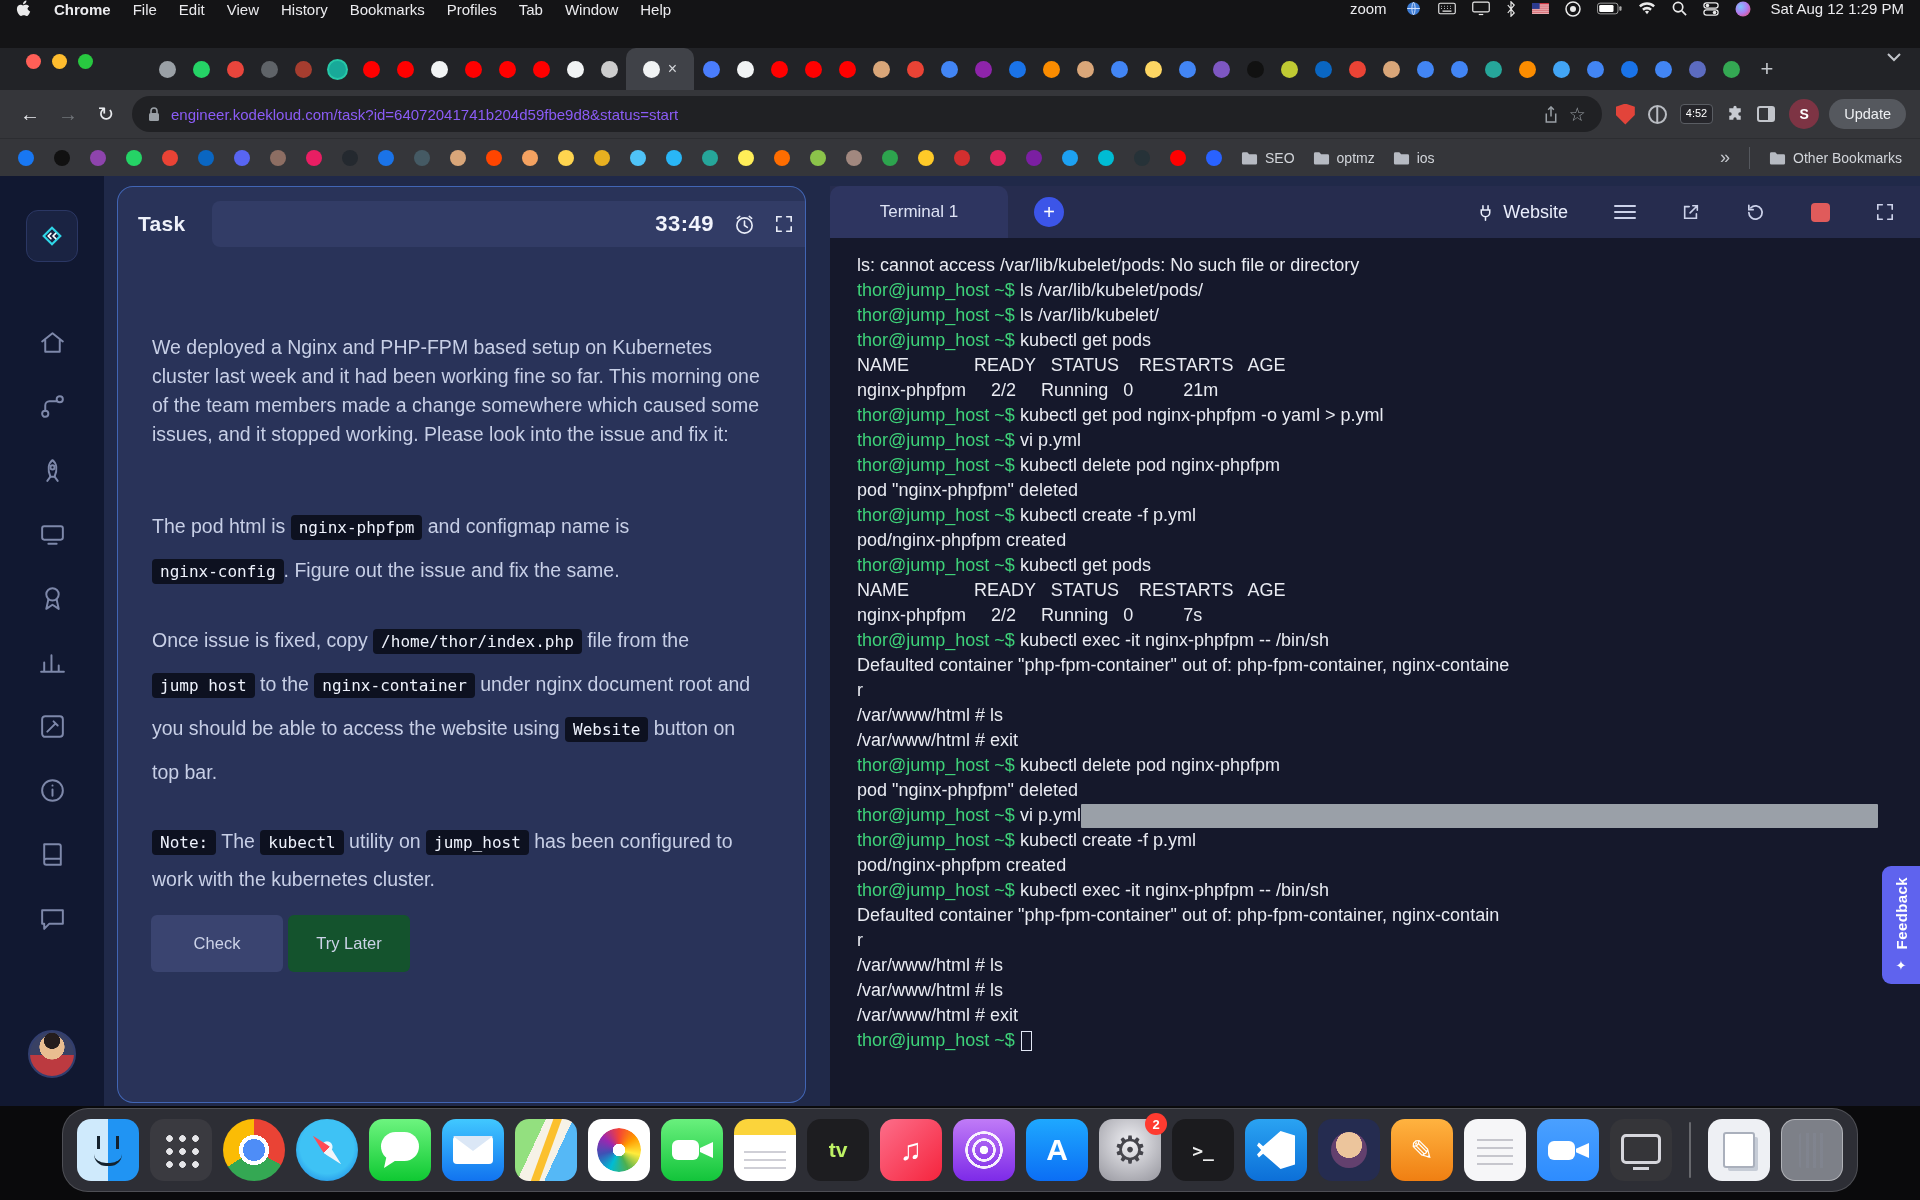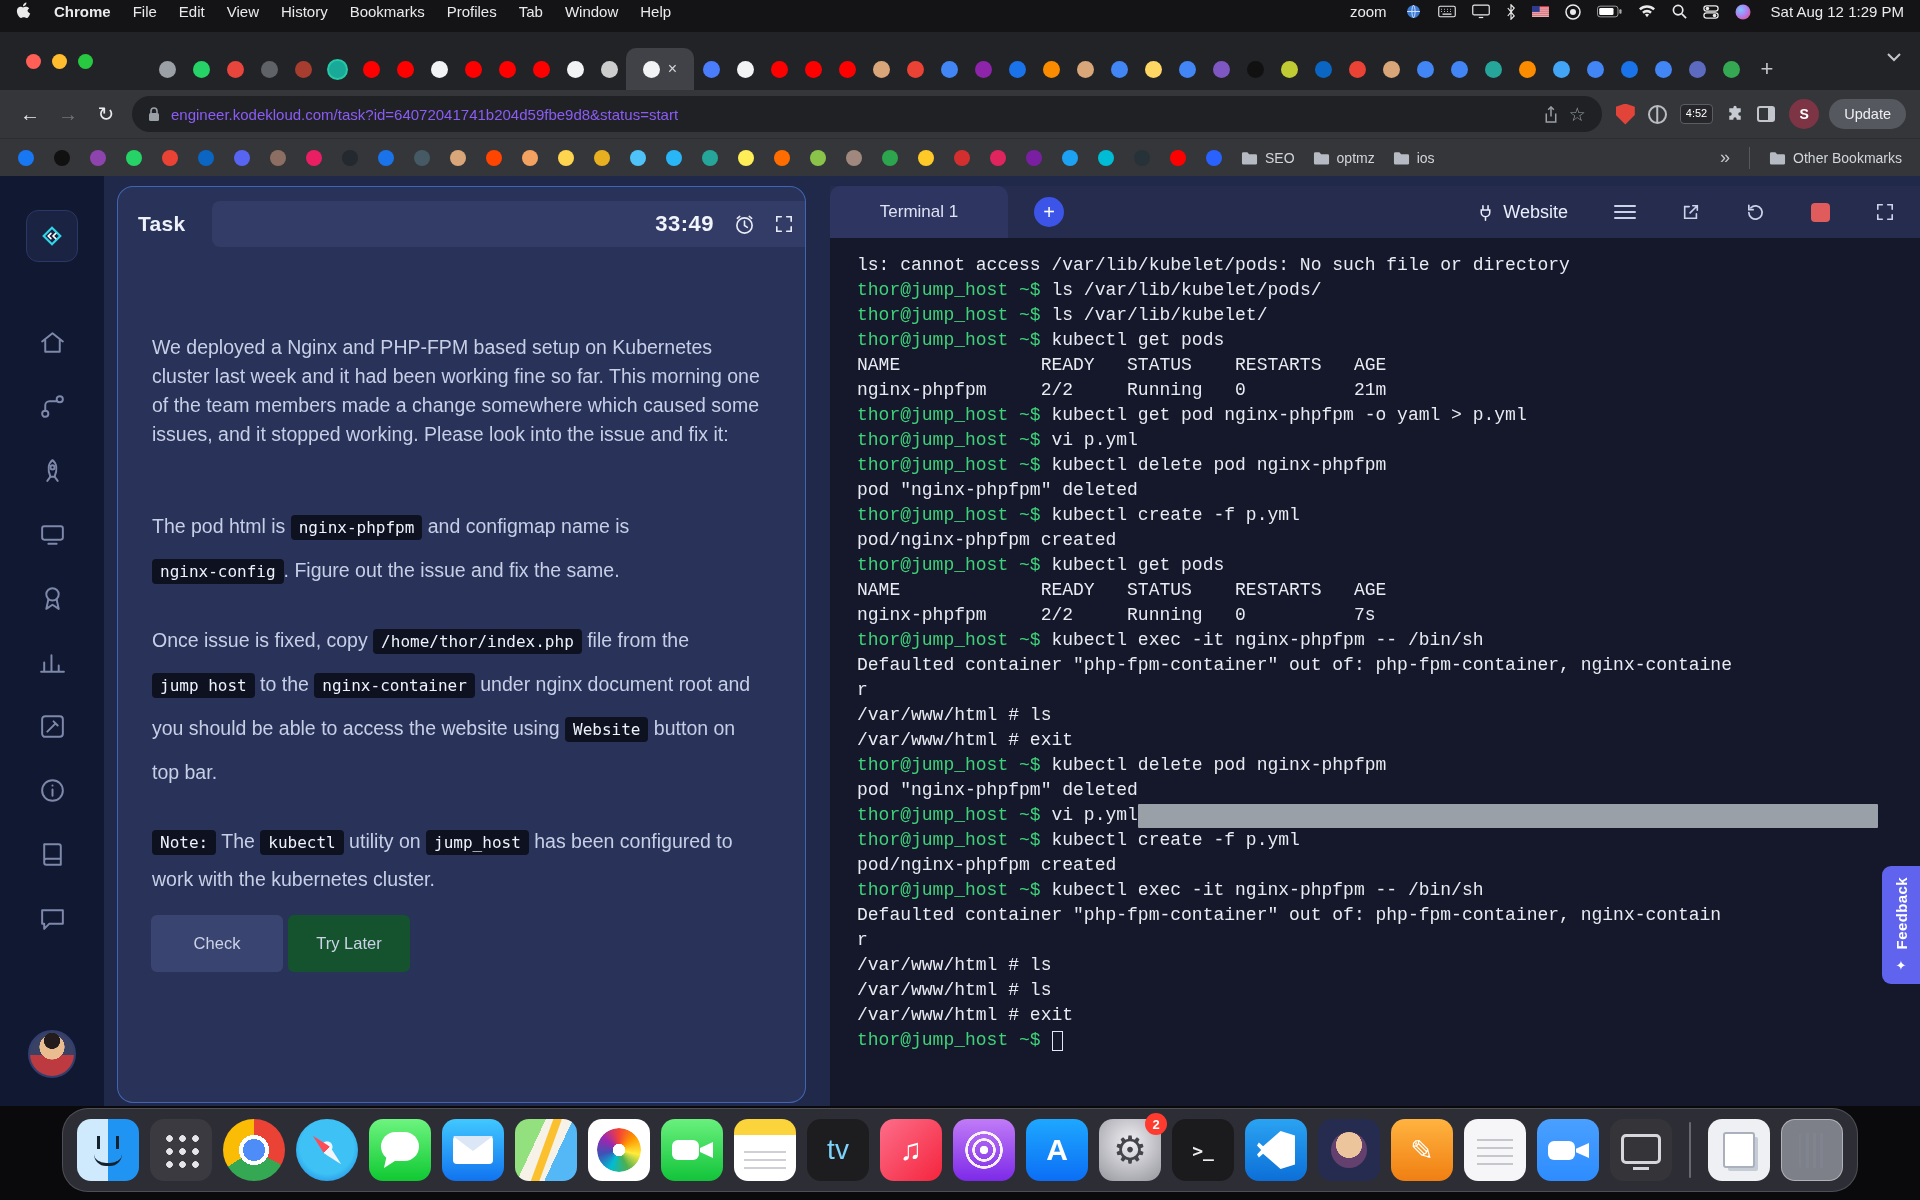--- a/index.html
+++ b/index.html
@@ -1,21 +1,21 @@
 <!DOCTYPE html>
 <html style="--page: #202949; --sidebar: #111831; --panel: #293359; --termbg: #15182b; --chip: #0d1120; --green: #3ed279; --fb: #5f63ee; --stop: #e05b5b;"><head>
 <meta charset="utf-8">
 <style>
 :root{--page:#202949;--sidebar:#111831;--panel:#293359;--termbg:#15182b;--chip:#0d1120;--green:#3ed279;--fb:#5f63ee;--stop:#e05b5b}
 *{box-sizing:border-box}
 html,body{margin:0;padding:0}
 body{width:1920px;height:1200px;background:#0a0a0c;font-family:"Liberation Sans",sans-serif;overflow:hidden;position:relative}
 
 
-#menubar{position:absolute;top:0;left:0;right:0;height:32px;background:#141416;display:flex;align-items:flex-end;justify-content:space-between;color:#ebebee;font-size:15px;padding:12px 16px;z-index:10}
+#menubar{position:absolute;top:0;left:0;right:0;height:48px;background:#141416;display:flex;align-items:flex-start;justify-content:space-between;color:#ebebee;font-size:15px;padding:0 16px;z-index:10}
 .mb-left{display:flex;align-items:center}
 .apple{margin-right:12px;display:flex;align-items:center}
 .menu-item{padding:0 11px;white-space:nowrap}
 .menu-item.bold{font-weight:700}
 .mb-right{display:flex;align-items:center;gap:16px}
 .zoom-label{margin-right:2px}
 .status-icon{display:flex;align-items:center}
 #clock{margin-left:4px;white-space:nowrap}
 
 
@@ -91,21 +91,21 @@
 
 
 #terminal-panel{position:absolute;left:830px;top:10px;right:0;bottom:0;background:var(--termbg)}
 .term-header{position:absolute;top:0;left:0;right:0;height:52px;background:#262c4e;display:flex;align-items:center}
 .term-tab{height:52px;min-width:178px;background:#2e3560;border-radius:10px 10px 0 0;display:flex;align-items:center;justify-content:center;color:#dde2f4;font-size:17px;padding:0 12px}
 .term-plus{width:30px;height:30px;border-radius:50%;background:#3c55e8;color:#fff;font-size:20px;display:flex;align-items:center;justify-content:center;margin-left:26px}
 .term-right{margin-left:auto;display:flex;align-items:center;gap:46px;padding-right:26px}
 .website-btn{display:flex;align-items:center;gap:9px;color:#eaeefc;font-size:18px}
 .th-icon{display:flex;color:#ccd2ea}
 .stop-sq{width:19px;height:19px;border-radius:4px;background:var(--stop)}
-.term-body{position:absolute;top:52px;left:0;right:0;bottom:0;padding:15px 0 12px 27px;font-family:Liberation Mono, monospace;font-size:18px;line-height:25px;overflow:hidden}
+.term-body{position:absolute;top:52px;left:0;right:0;bottom:0;padding:15px 0 12px 27px;font-family:Liberation Sans, sans-serif;font-size:18px;line-height:25px;overflow:hidden}
 .tline{display:flex;white-space:pre;color:#e9ebf2}
 .tp{color:var(--green)}
 .tw{color:#e9ebf2}
 .thl{flex:1;margin-right:42px;background:#9aa0a8;height:24px;align-self:center;border-radius:1px}
 .tcur{width:11px;height:20px;border:1.5px solid #e2e7f5;align-self:center;margin-left:1px}
 
 
 #feedback-tab{position:absolute;right:0;top:690px;width:38px;height:118px;background:var(--fb);border-radius:9px 0 0 9px;display:flex;flex-direction:column;align-items:center;justify-content:center;gap:8px;color:#fff;z-index:5}
 .fb-text{writing-mode:vertical-rl;transform:rotate(180deg);font-size:15px;font-weight:700;letter-spacing:.4px}
 .fb-spark{font-size:13px}
@@ -129,21 +129,21 @@
 .di-mail::before{content:'';position:absolute;left:11px;right:11px;top:17px;height:15px;background:#dbe7f6;clip-path:polygon(0 0,50% 100%,100% 0);z-index:1}
 .di-maps{background:linear-gradient(115deg,#93e07f 0 34%,#f6f2e7 34% 64%,#55b8f6 64%);overflow:hidden}
 .di-maps::after{content:'';position:absolute;left:27px;top:-4px;width:8px;height:72px;background:#fbc02d;transform:rotate(20deg)}
 .di-photos{background:#fff}
 .di-photos::after{content:'';position:absolute;inset:9px;border-radius:50%;background:conic-gradient(#f44336,#ff9800,#ffeb3b,#4caf50,#00bcd4,#3f51b5,#9c27b0,#f44336);-webkit-mask:radial-gradient(circle,transparent 0 6px,#000 6.5px);mask:radial-gradient(circle,transparent 0 6px,#000 6.5px)}
 .di-facetime{background:linear-gradient(#69f07d,#12c43a)}
 .di-facetime::before{content:'';position:absolute;left:11px;top:21px;width:27px;height:20px;background:#fff;border-radius:6px}
 .di-facetime::after{content:'';position:absolute;right:10px;top:23px;width:13px;height:16px;background:#fff;clip-path:polygon(100% 0,100% 100%,0 62%,0 38%)}
 .di-notes{background:linear-gradient(#fbd43b 0 16px,#fff 16px)}
 .di-notes::after{content:'';position:absolute;left:10px;right:10px;top:26px;height:24px;background:repeating-linear-gradient(#fff 0 6px,#cfcfd6 6px 8px)}
-.di-appletv{background:#1d1d20;color:#7dd3fc;font-size:28px;font-weight:400}
+.di-appletv{background:#1d1d20;color:#bef264;font-size:21px;font-weight:700}
 .di-music{background:linear-gradient(135deg,#fd6e8a,#f5243d);color:#fff;font-size:30px}
 .di-podcasts{background:linear-gradient(#c07bf7,#7d2ae8)}
 .di-podcasts::after{content:'';position:absolute;inset:0;border-radius:14px;background:radial-gradient(circle,#fff 0 4px,transparent 4.5px 9px,rgba(255,255,255,.92) 9px 11.5px,transparent 12px 16px,rgba(255,255,255,.92) 16px 18.5px,transparent 19px)}
 .di-appstore{background:linear-gradient(#1ea8ff,#0b6ef5);color:#fff;font-weight:700;font-size:30px}
 .di-settings{background:radial-gradient(circle at 50% 38%,#f0f0f4,#96969e);color:#45454c;font-size:38px}
 .di-terminal{background:#1b1b1e;color:#eceded;font-family:"DejaVu Sans Mono",monospace;font-size:18px;font-weight:700}
 .di-vscode{background:linear-gradient(#2aa3f2,#0c6fd8)}
 .di-vscode::after{content:'';position:absolute;inset:12px;background:#fff;clip-path:polygon(62% 0,100% 12%,100% 88%,62% 100%,16% 60%,5% 70%,0 62%,11% 50%,0 38%,5% 30%,16% 40%)}
 .di-profile-app{background:#252c50}
 .di-profile-app::after{content:'';position:absolute;inset:13px;border-radius:50%;background:radial-gradient(circle at 50% 36%,#ecc59c 0 44%,#63406e 45%)}

